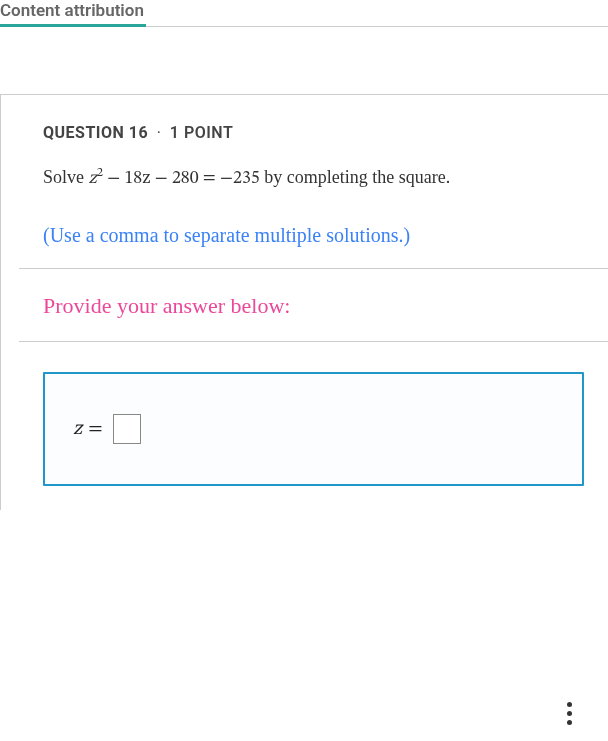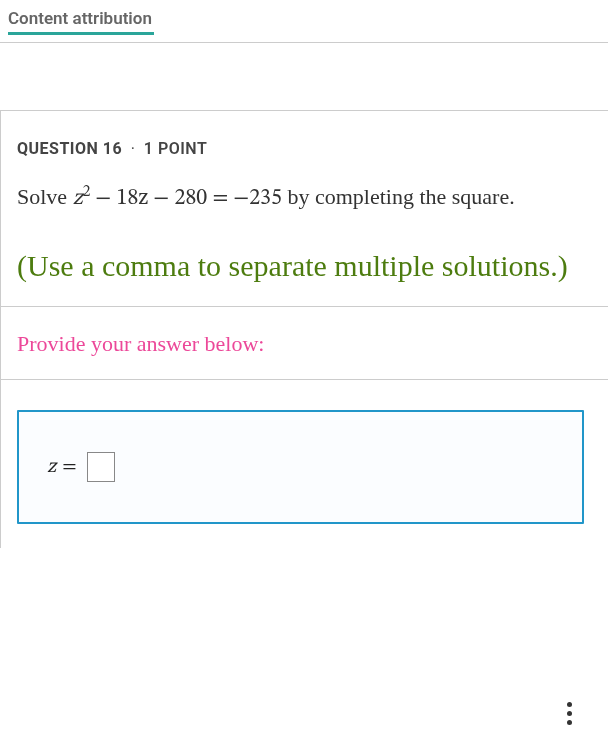--- a/index.html
+++ b/index.html
@@ -6,70 +6,70 @@
     body {
       font-family: -apple-system, BlinkMacSystemFont, "Segoe UI", Roboto, Helvetica, Arial, sans-serif;
       background: #fff;
       width: 608px;
       height: 741px;
       overflow: hidden;
       color: #333;
     }
     .tab-header {
       border-bottom: 1px solid #ccc;
-      padding: 8px;
+      padding: 0;
     }
     .tab {
       display: inline-block;
       padding: 0 2px 4px 0;
       font-size: 17px;
       font-weight: 600;
       color: #666;
       border-bottom: 3px solid #2aa59a;
       margin-bottom: -1px;
     }
     .spacer-top {
       height: 68px;
       border-bottom: 1px solid #ccc;
     }
     .question-section {
-      padding: 28px 24px 24px 16px;
+      padding: 28px 24px 24px 42px;
       border-left: 1px solid #ccc;
     }
     .question-heading {
       font-size: 16px;
       letter-spacing: 0.5px;
       font-weight: 700;
       color: #444;
       margin-bottom: 22px;
     }
     .question-heading .dot {
       margin: 0 4px;
       font-weight: 400;
     }
     .question-heading .points {
       font-weight: 600;
     }
     .problem-text {
-      font-size: 22px;
+      font-size: 18px;
       line-height: 1.5;
       color: #333;
       font-family: Georgia, "Times New Roman", serif;
       margin-bottom: 28px;
     }
     .math {
       font-family: "Cambria Math", "STIX Two Math", "Times New Roman", serif;
       font-style: italic;
     }
     .math-up { font-style: normal; }
     sup { font-size: 0.7em; vertical-align: super; line-height: 0; }
     .hint-text {
-      font-size: 30px;
+      font-size: 20px;
       line-height: 1.5;
-      color: #4d7c0f;
+      color: #3b82f6;
       font-family: Georgia, "Times New Roman", serif;
       margin-bottom: 18px;
     }
     .divider {
       border: none;
       border-top: 1px solid #ccc;
       margin-left: -24px;
       margin-right: -24px;
     }
     .prompt-text {

